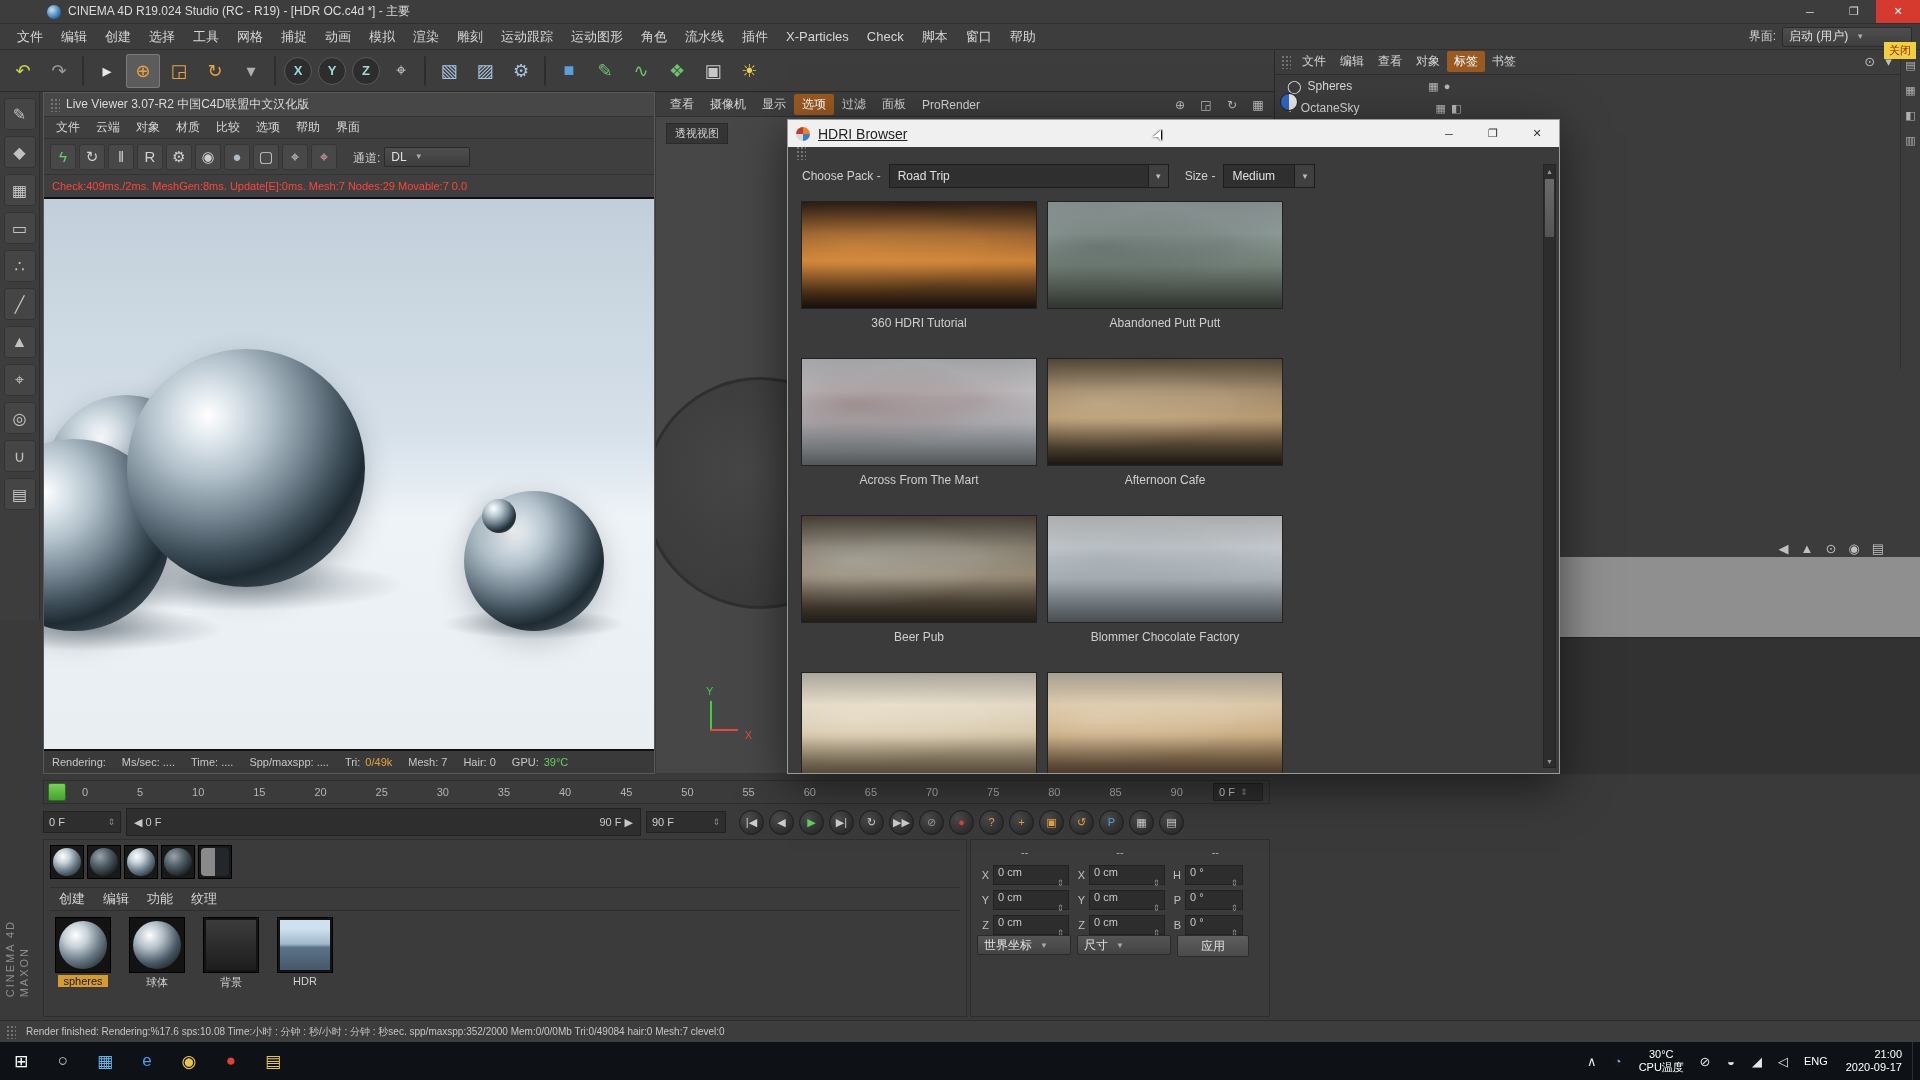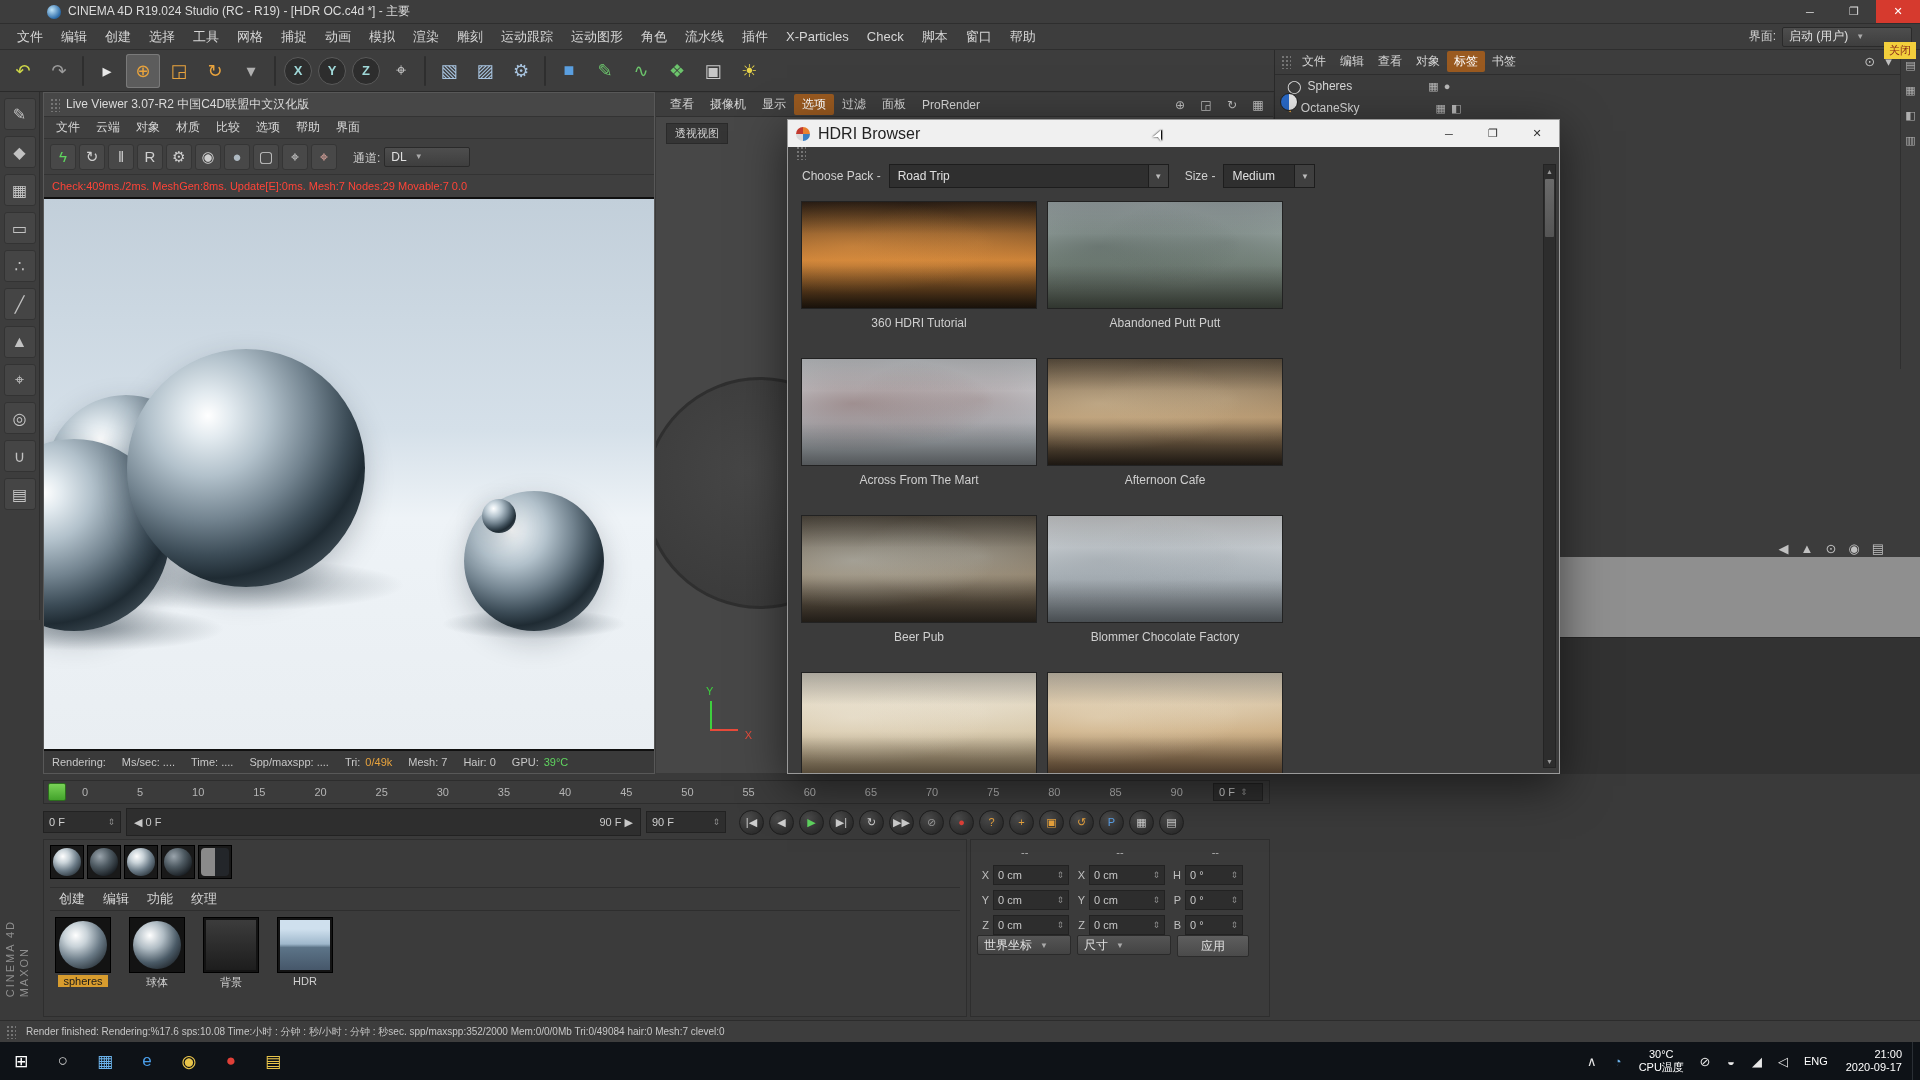--- a/index.html
+++ b/index.html
@@ -80,21 +80,21 @@
 .rp-corner-icon{position:absolute;left:5px;top:44px;width:18px;height:18px;border-radius:50%;background:linear-gradient(90deg,#2a6ac8 50%,#e8e8e8 50%);border:1px solid #222;}
 .attr-toolbar{position:absolute;right:36px;top:492px;display:flex;gap:12px;font-size:13px;color:#c0c0c0;}
 .attr-empty{position:absolute;left:0;width:100%;top:508px;height:80px;background:#8f8f8f;}
 .attr-dark{position:absolute;left:0;width:100%;top:588px;height:137px;background:#323232;border-top:1px solid #262626;}
 .right-edge-strip{position:absolute;right:0;top:0;width:20px;height:320px;display:flex;flex-direction:column;align-items:center;gap:12px;padding-top:10px;color:#b0b0b0;font-size:11px;background:#3c3c3c;border-left:1px solid #2f2f2f;}
 
 
 .hdri{position:absolute;left:787px;top:119px;width:773px;height:655px;background:#3b3b3b;border:1px solid #9a9a9a;box-shadow:0 12px 44px rgba(0,0,0,.55);z-index:10;display:flex;flex-direction:column;}
 .hdri-titlebar{height:27px;background:#f0f0f0;display:flex;align-items:center;padding-left:8px;gap:8px;flex:none;}
 .hdri-app-icon{width:14px;height:14px;border-radius:50%;background:conic-gradient(#e8802e 0 25%,#3a7ec2 0 50%,#d8d8d8 0 75%,#c23a2e 0 100%);}
-.hdri-title{color:#222;font-size:16px;}
+.hdri-title{color:#222;font-size:14px;text-decoration:underline;}
 .hdri-winbtns{margin-left:auto;display:flex;height:100%;}
 .hdri-wbtn{width:44px;display:flex;align-items:center;justify-content:center;color:#333;font-size:11px;}
 .hdri-handle-row{height:12px;display:flex;align-items:center;padding-left:8px;flex:none;}
 .hdri-controls{height:34px;display:flex;align-items:center;gap:8px;padding:0 14px;flex:none;font-size:12px;color:#d0d0d0;}
 .hdri-select{background:#2f2f2f;border:1px solid #1d1d1d;height:24px;display:flex;align-items:center;padding-left:8px;color:#e0e0e0;font-size:12px;}
 .hdri-select .arrow-box{margin-left:auto;width:20px;height:100%;background:#3f3f3f;border-left:1px solid #1d1d1d;display:flex;align-items:center;justify-content:center;font-size:8px;color:#bbb;}
 .hdri-grid{flex:1;overflow:hidden;display:flex;flex-wrap:wrap;gap:26px 10px;padding:8px 32px 0 13px;align-content:flex-start;}
 .hdri-cell{width:236px;height:131px;flex:none;}
 .hdri-img{width:236px;height:108px;border:1px solid #222;position:relative;}
 .hdri-img::after{content:"";position:absolute;inset:0;background:linear-gradient(180deg,rgba(0,0,0,.28),rgba(0,0,0,0) 30%,rgba(0,0,0,0) 60%,rgba(0,0,0,.34));}
@@ -134,21 +134,21 @@
 .kind-split .ball{background:linear-gradient(90deg,#8a8a8a 50%,#23262a 50%);border-radius:4px;}
 .kind-flat .ball{width:50px;height:50px;border-radius:0;background:linear-gradient(180deg,#3c3c3c,#1d1d1d);}
 .kind-hdr .ball{width:50px;height:50px;border-radius:0;background:linear-gradient(180deg,#cfe0ee 18%,#9fb8cc 48%,#5c7488 55%,#46576a);}
 
 
 .coord-panel{position:absolute;left:970px;top:839px;width:300px;height:178px;background:#3b3b3b;border:1px solid #2e2e2e;padding:4px 6px;}
 .coord-head{display:flex;align-items:center;height:16px;}
 .coord-head .hh{flex:1;text-align:center;color:#b0b0b0;font-size:11px;}
 .coord-row{display:grid;grid-template-columns:12px 76px 12px 76px 12px 58px;gap:4px;align-items:center;margin-top:5px;}
 .c-label{font-size:11px;color:#c0c0c0;text-align:right;}
-.c-field{height:20px;background:#2d2d2d;border:1px solid #222;display:flex;align-items:center;padding:0 4px;font-size:11px;color:#c8c8c8;}
+.c-field{height:20px;background:#2d2d2d;border:1px solid #222;display:flex;align-items:flex-start;padding:0 4px;font-size:11px;color:#c8c8c8;flex-direction:column;}
 .c-field .arr{margin-left:auto;}
 .coord-bottom{display:flex;gap:6px;margin-top:0;}
 .coord-bottom .select{width:94px;background:linear-gradient(#555,#434343);}
 .apply-btn{width:72px;height:22px;background:linear-gradient(#5e5e5e,#4a4a4a);border:1px solid #2c2c2c;border-radius:2px;display:flex;align-items:center;justify-content:center;font-size:12px;color:#e0e0e0;}
 
 
 .statusbar{position:absolute;left:0;top:1020px;width:100%;height:22px;background:#3d3d3d;border-top:1px solid #2c2c2c;display:flex;align-items:center;gap:10px;padding-left:6px;font-size:10px;color:#c6c6c6;white-space:nowrap;}
 .taskbar{position:absolute;left:0;top:1042px;width:100%;height:38px;background:#0e1217;display:flex;align-items:center;z-index:20;}
 .task-apps{display:flex;align-items:center;height:100%;}
 .task-icon{width:42px;height:38px;display:flex;align-items:center;justify-content:center;font-size:17px;color:#e8e8e8;flex:none;}

